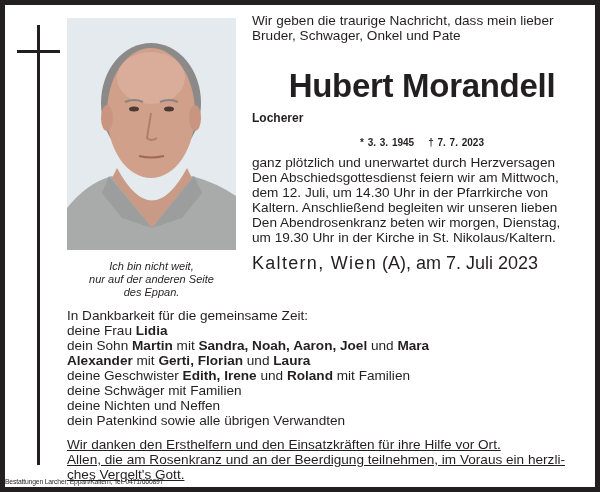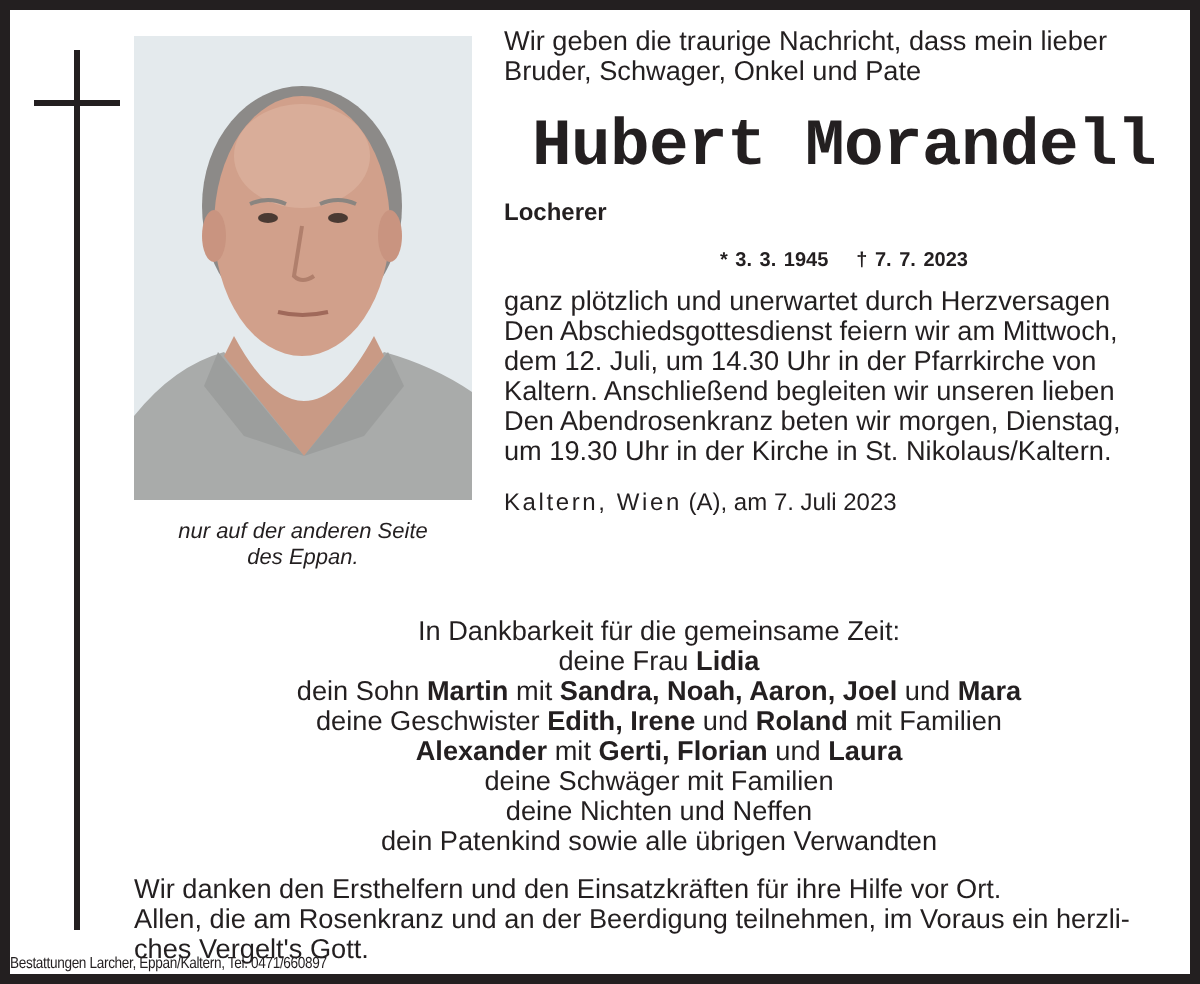--- a/index.html
+++ b/index.html
@@ -20,34 +20,34 @@
   .quote {
     position: absolute; left: 62px; top: 255px; width: 169px;
     font-style: italic; font-size: 11px; line-height: 13px; text-align: center;
   }
   .quote div { white-space: nowrap; }
   .right { position: absolute; left: 247px; top: 8px; width: 340px; }
   .intro { font-size: 13.6px; line-height: 15px; text-align: justify; }
   .intro .line { display: block; white-space: nowrap; }
   .name {
     font-weight: bold; font-size: 33px; line-height: 38px; text-align: center;
-    margin-top: 12px; letter-spacing: -0.3px; font-family: Liberation Mono, monospace;
+    margin-top: 24px; letter-spacing: -0.3px;
   }
   .nick { font-weight: bold; font-size: 12px; margin-top: 5px; line-height: 16px;}
   .dates { font-weight: bold; font-size: 10px; text-align: center; margin-top: 8px; line-height: 18px; word-spacing: 1px; }
   .dates span.gap { display: inline-block; width: 14px; }
   .body { font-size: 13.6px; line-height: 15px; margin-top: 3px; }
   .body .line { display: block; white-space: nowrap; }
-  .place { font-size: 12px; margin-top: 10px; line-height: 16px; }
+  .place { font-size: 18px; margin-top: 10px; line-height: 16px; }
   .place .spaced { letter-spacing: 1.3px; }
-  .family { position: absolute; left: 62px; top: 303px; width: 525px; font-size: 13.6px; line-height: 15px; text-align: center; }
+  .family { position: absolute; left: 62px; top: 303px; width: 525px; font-size: 13.6px; line-height: 15px; }
   .family .line { display: block; white-space: nowrap; }
   .family b { font-weight: bold; }
   .thanks { position: absolute; left: 62px; top: 432px; width: 525px; font-size: 13.6px; line-height: 15px; }
-  .thanks .line { display: block; white-space: nowrap; }
+  .thanks .line { display: block; white-space: nowrap; text-decoration: underline; }
   .footer { position: absolute; left: 0px; top: 472px; font-size: 8px; line-height: 10px; font-family: "Liberation Sans", sans-serif; letter-spacing: -0.2px; transform: scaleX(0.85); transform-origin: left; white-space: nowrap;}
 </style>
 </head>
 <body>
 
 <div class="frame">
 
   <div>
     <div class="cross-v"></div>
     <div class="cross-h"></div>
@@ -78,20 +78,21 @@
       <path d="M84 95 L80 120 Q84 124 90 120" stroke="#b07f6c" stroke-width="2" fill="none"></path>
 
       <path d="M72 138 Q84 141 97 138" stroke="#a0695a" stroke-width="2" fill="none"></path>
 
       <ellipse cx="40" cy="100" rx="6" ry="13" fill="#c99480"></ellipse>
       <ellipse cx="128" cy="100" rx="6" ry="13" fill="#c99480"></ellipse>
     </svg>
   </div>
 
   <div class="quote">
+    <div>Ich bin nicht weit,</div>
     <div>nur auf der anderen Seite</div>
     <div>des Eppan.</div>
   </div>
 
   <div class="right">
     <div class="intro">
       <span class="line">Wir geben die traurige Nachricht, dass mein lieber</span>
       <span class="line">Bruder, Schwager, Onkel und Pate</span>
     </div>
     <div class="name">Hubert Morandell</div>
@@ -109,22 +110,22 @@
     </div>
     <div class="place">
       <span class="spaced">Kaltern, Wien</span><span> (A), am 7. Juli 2023</span>
     </div>
   </div>
 
   <div class="family">
     <span class="line">In Dankbarkeit für die gemeinsame Zeit:</span>
     <span class="line"><span>deine Frau </span><b>Lidia</b></span>
     <span class="line"><span>dein Sohn </span><b>Martin</b><span> mit </span><b>Sandra, Noah, Aaron, Joel</b><span> und </span><b>Mara</b></span>
+    <span class="line"><b>Alexander</b><span> mit </span><b>Gerti, Florian</b><span> und </span><b>Laura</b></span>
     <span class="line"><span>deine Geschwister </span><b>Edith, Irene</b><span> und </span><b>Roland</b><span> mit Familien</span></span>
-    <span class="line"><b>Alexander</b><span> mit </span><b>Gerti, Florian</b><span> und </span><b>Laura</b></span>
     <span class="line">deine Schwäger mit Familien</span>
     <span class="line">deine Nichten und Neffen</span>
     <span class="line">dein Patenkind sowie alle übrigen Verwandten</span>
   </div>
 
   <div class="thanks">
     <span class="line">Wir danken den Ersthelfern und den Einsatzkräften für ihre Hilfe vor Ort.</span>
     <span class="line">Allen, die am Rosenkranz und an der Beerdigung teilnehmen, im Voraus ein herzli-</span>
     <span class="line">ches Vergelt's Gott.</span>
   </div>

